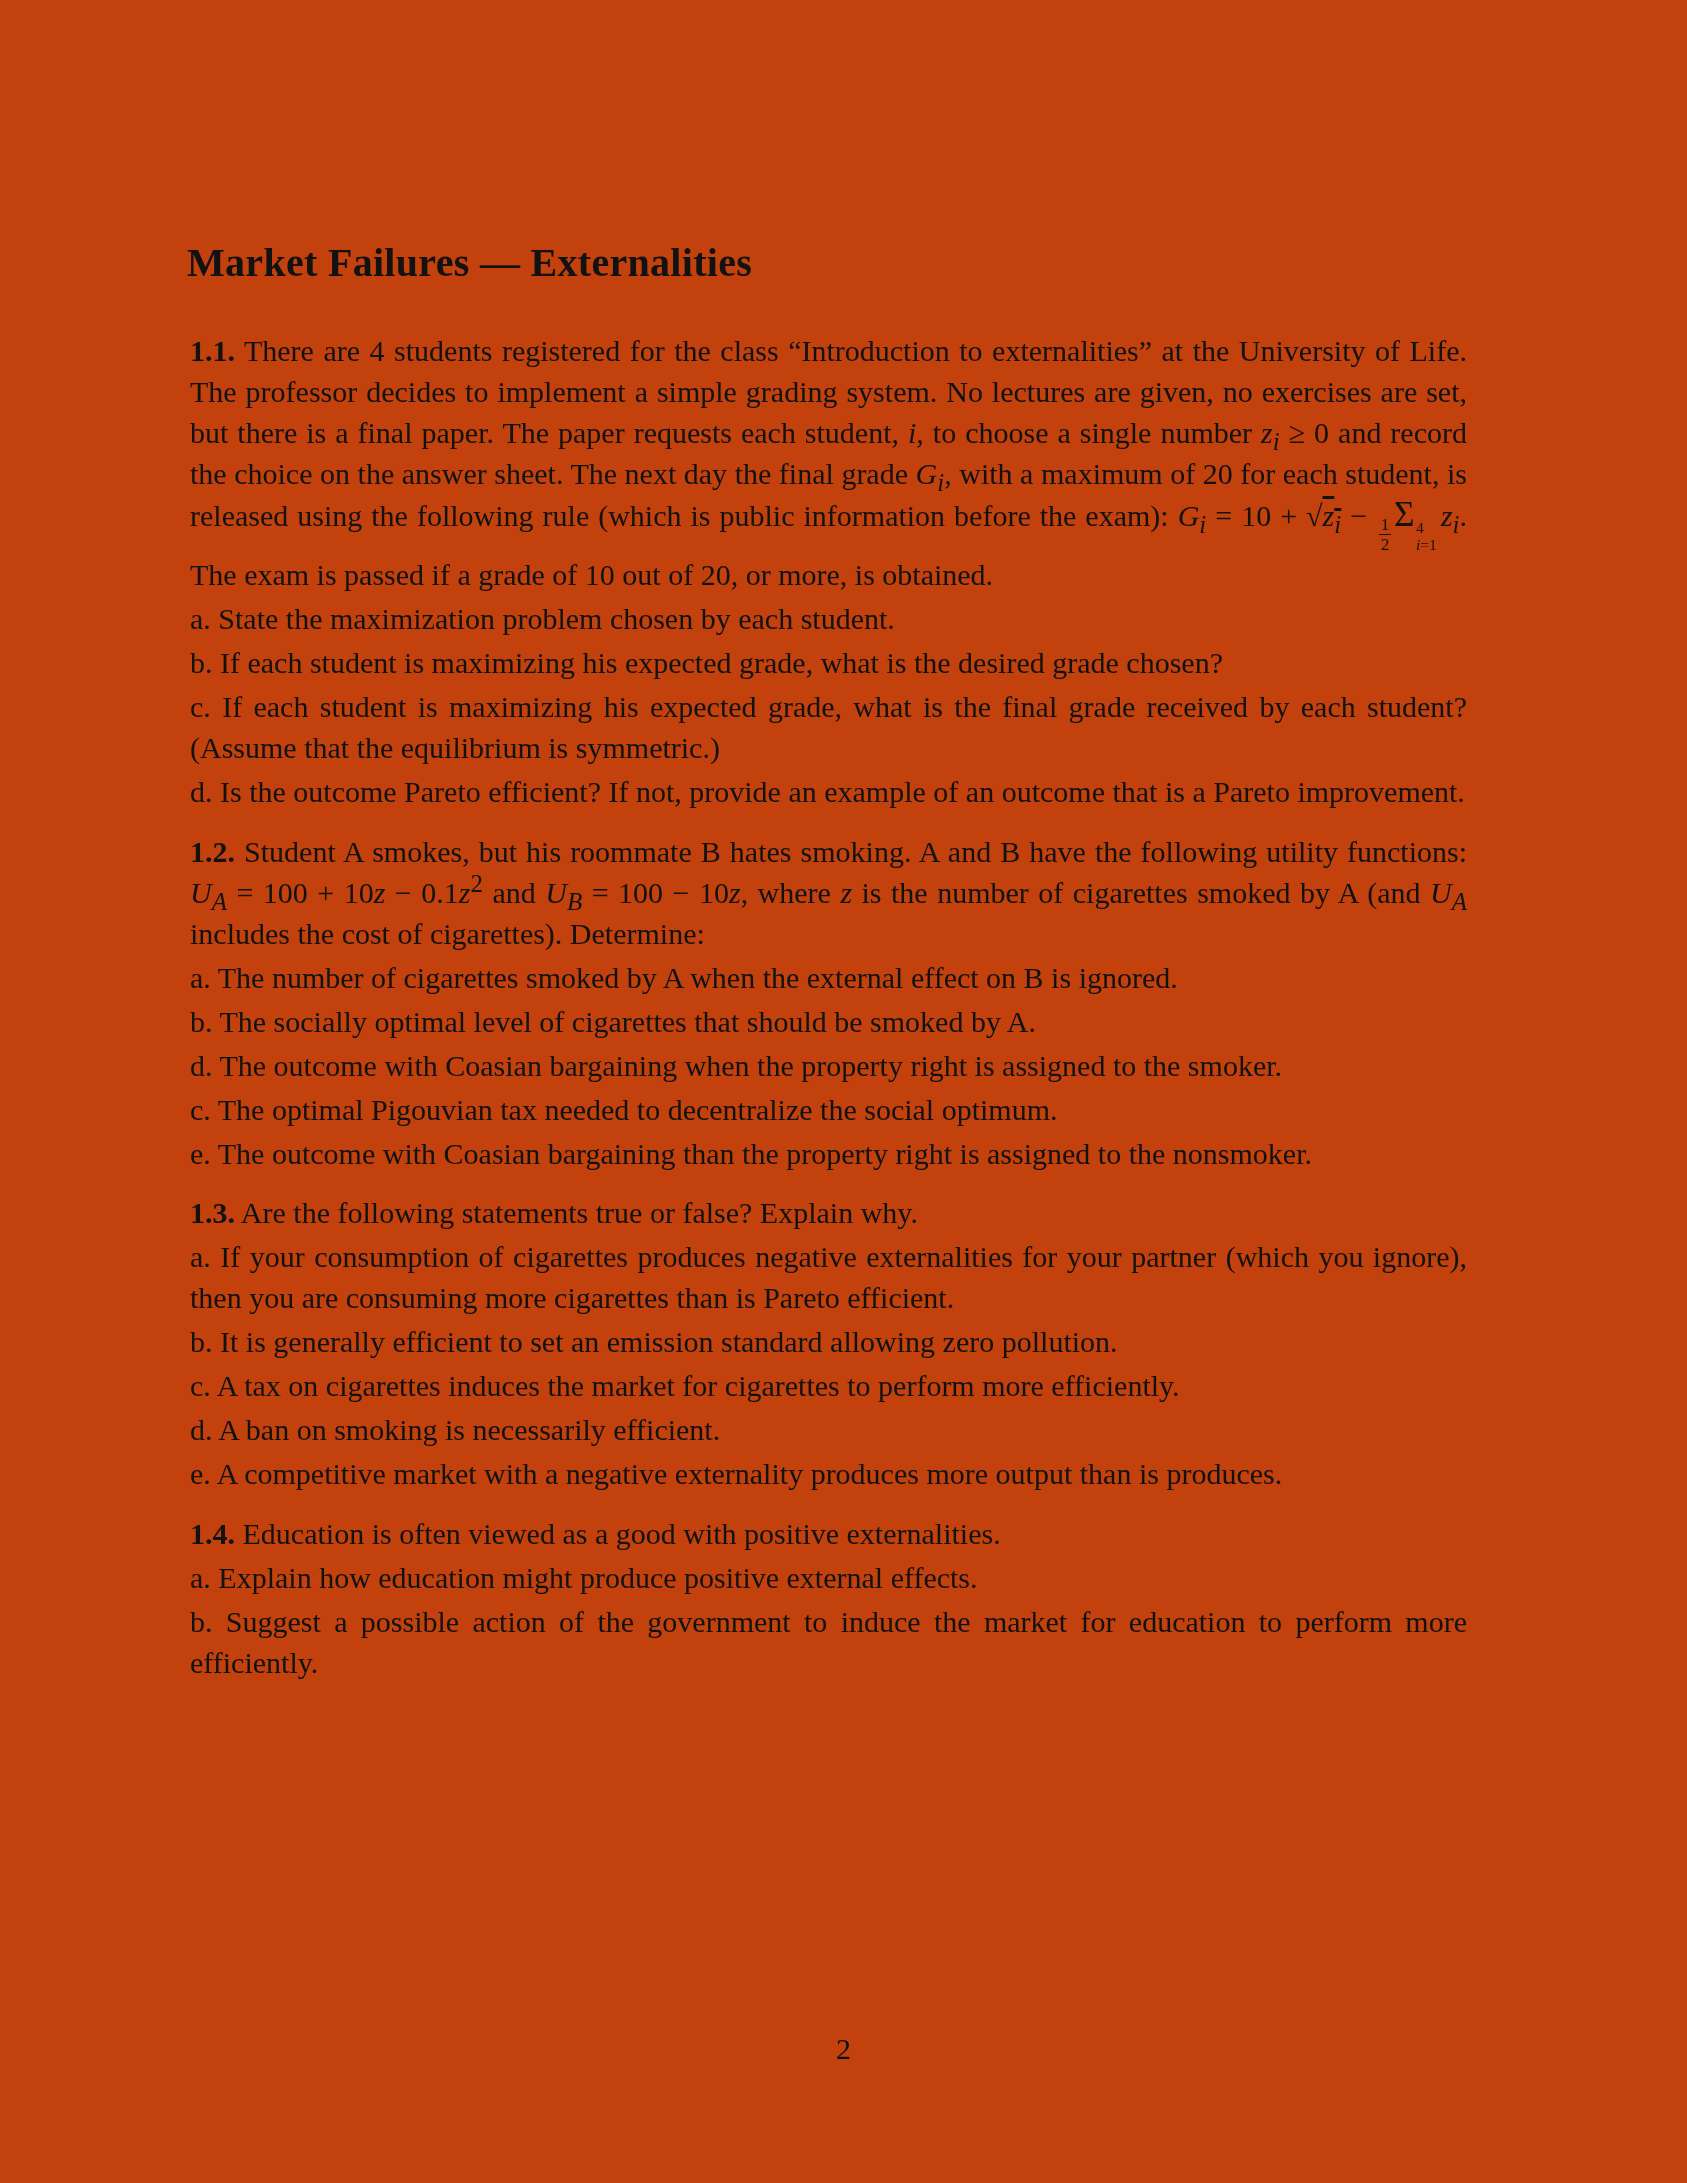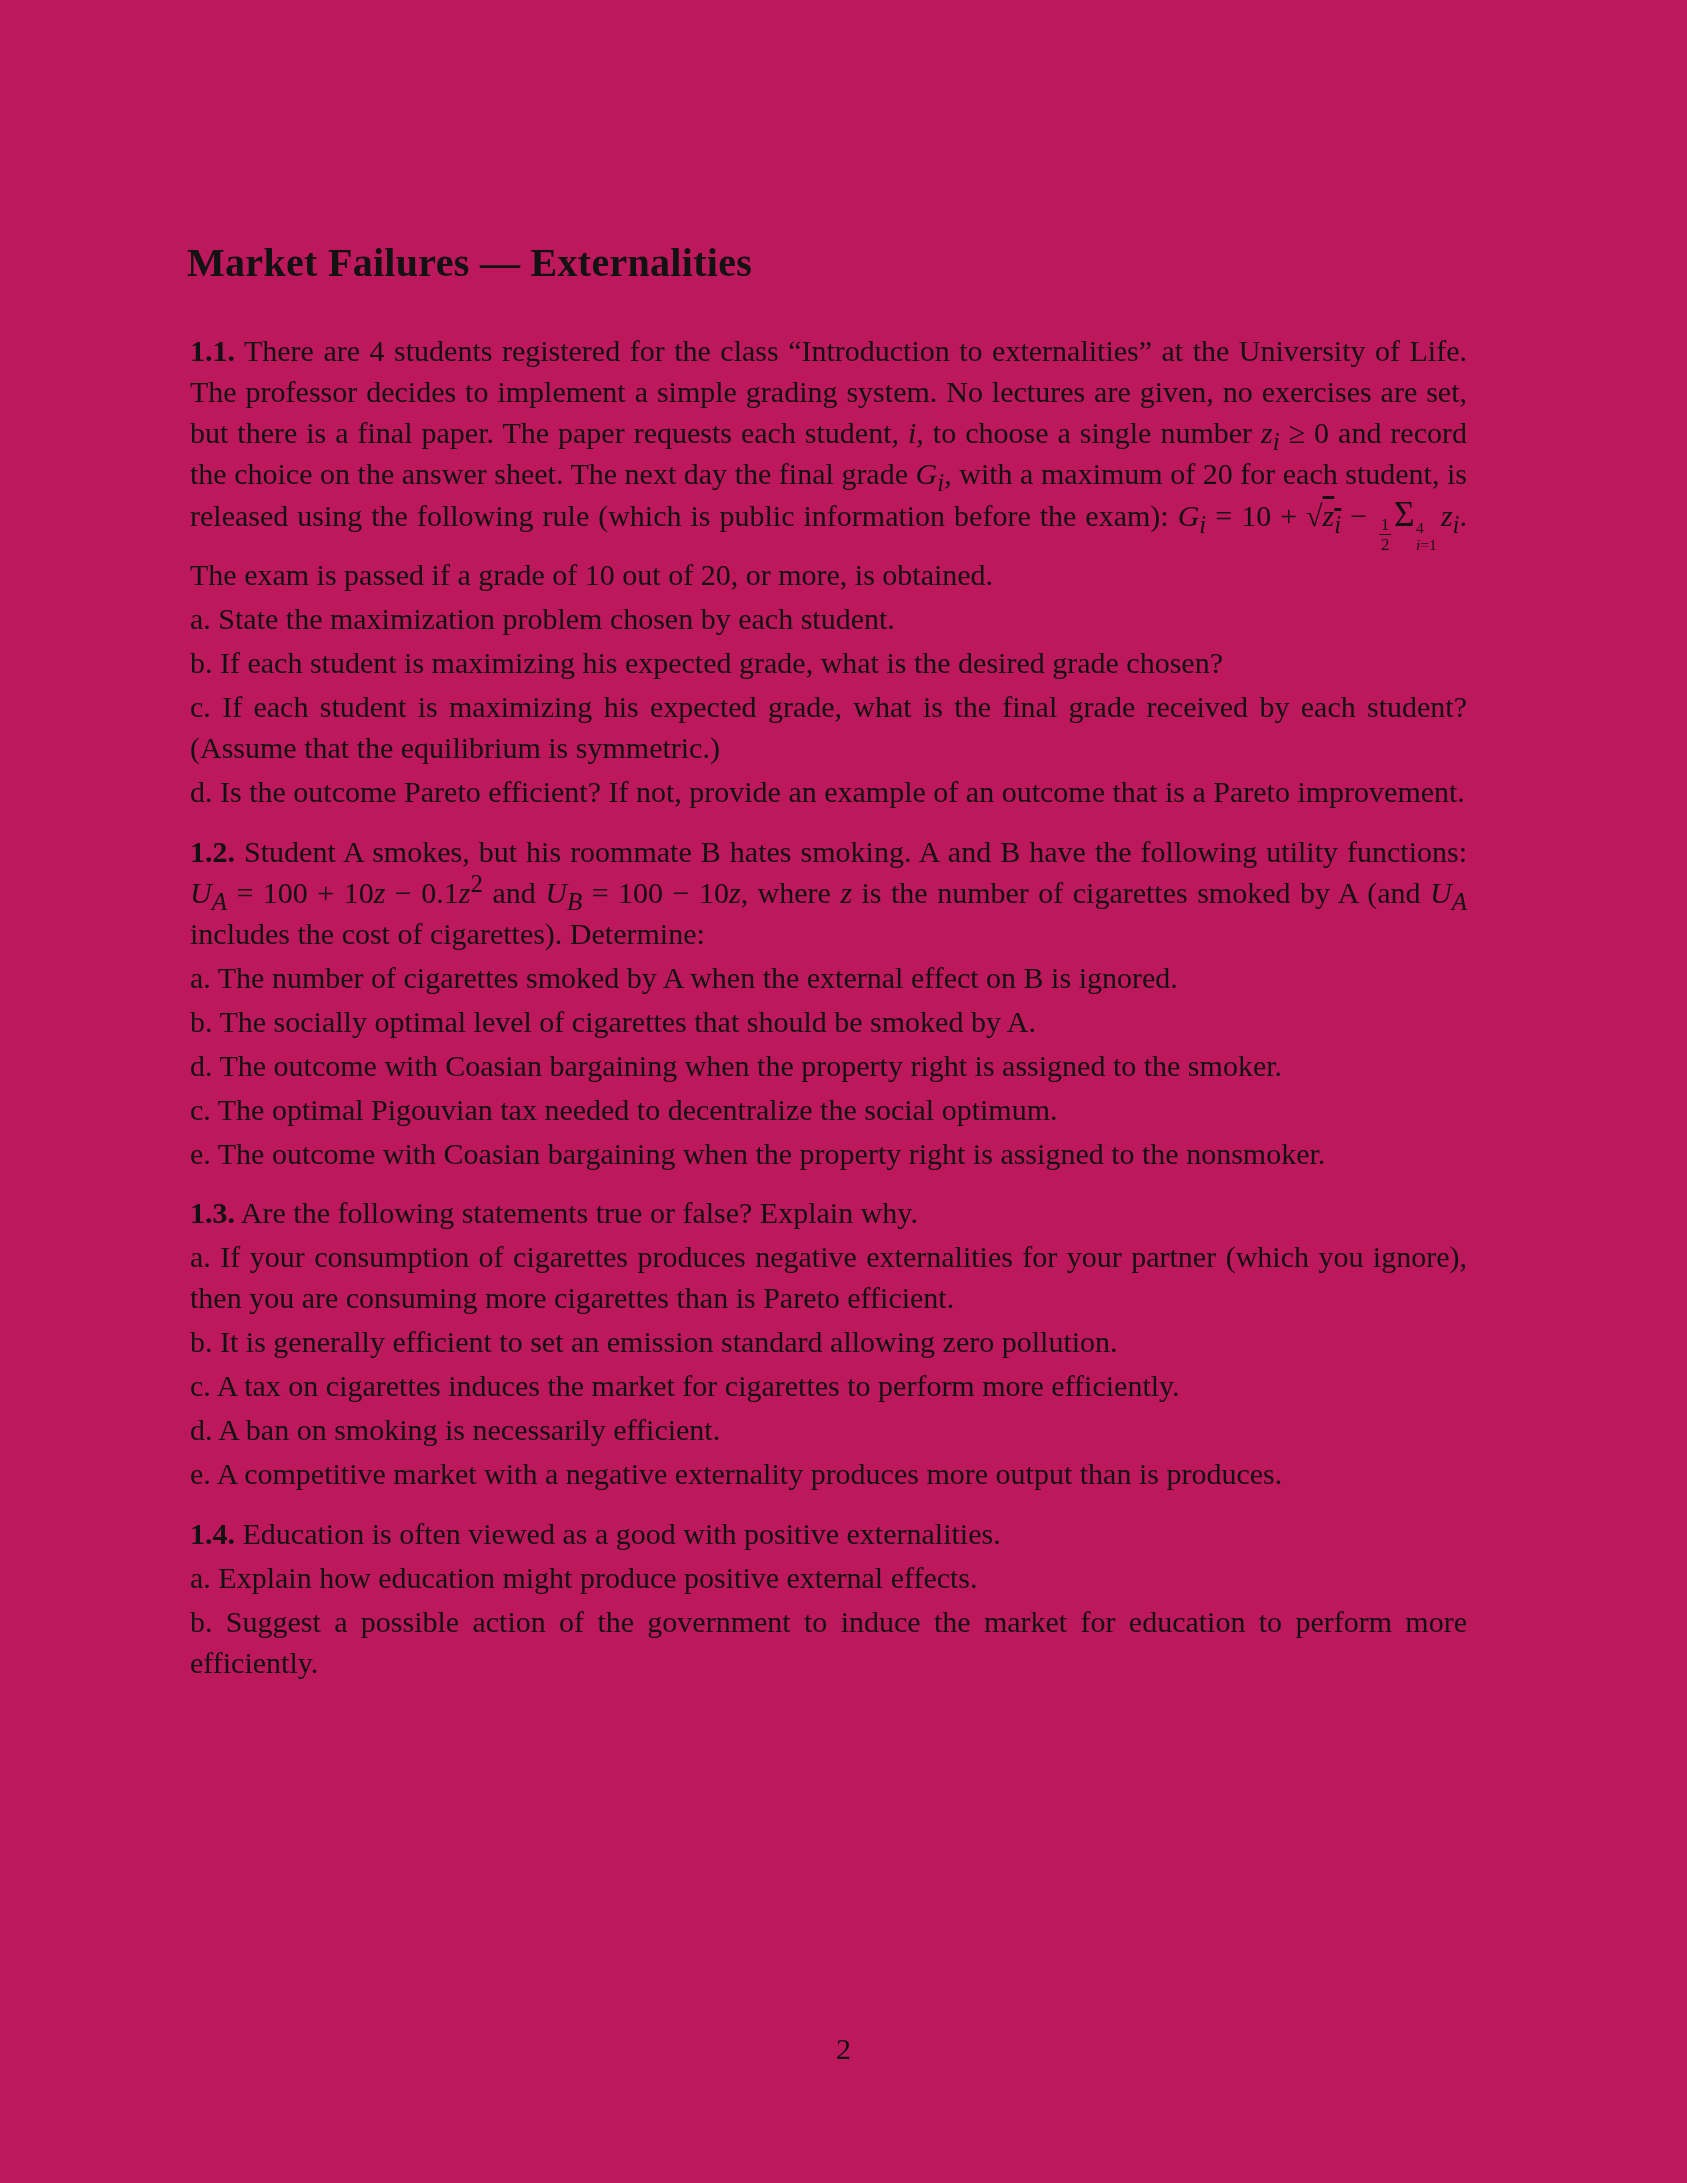--- a/index.html
+++ b/index.html
@@ -1,20 +1,20 @@
 <!DOCTYPE html>
 <html style="font-size:10.6px"><head>
 <meta charset="utf-8">
 <style>
   html, body { margin: 0; padding: 0; background: #e8e8e8; }
   .page {
     position: relative;
     width: 1687px;
     height: 2183px;
-    background: #be185d;
+    background: #c2410c;
     font-family: "Liberation Serif", "DejaVu Serif", serif;
     color: #121212;
     overflow: hidden;
   }
   .content {
     position: absolute;
     left: 187px;
     top: 239px;
     width: 1283px;
   }
@@ -86,21 +86,21 @@
       <div class="item">c. If each student is maximizing his expected grade, what is the final grade received by each student? (Assume that the equilibrium is symmetric.)</div>
       <div class="item">d. Is the outcome Pareto efficient? If not, provide an example of an outcome that is a Pareto improvement.</div>
     </section>
 
     <section class="problem">
       <p class="para"><b class="label">1.2.</b> <span>Student A smokes, but his roommate B hates smoking. A and B have the following utility functions: <i>U<sub>A</sub></i> = 100 + 10<i>z</i> − 0.1<i>z</i><sup>2</sup> and <i>U<sub>B</sub></i> = 100 − 10<i>z</i>, where <i>z</i> is the number of cigarettes smoked by A (and <i>U<sub>A</sub></i> includes the cost of cigarettes). Determine:</span></p>
       <div class="item">a. The number of cigarettes smoked by A when the external effect on B is ignored.</div>
       <div class="item">b. The socially optimal level of cigarettes that should be smoked by A.</div>
       <div class="item">d. The outcome with Coasian bargaining when the property right is assigned to the smoker.</div>
       <div class="item">c. The optimal Pigouvian tax needed to decentralize the social optimum.</div>
-      <div class="item">e. The outcome with Coasian bargaining when the property right is assigned to the nonsmoker.</div>
+      <div class="item">e. The outcome with Coasian bargaining than the property right is assigned to the nonsmoker.</div>
     </section>
 
     <section class="problem">
       <p class="para"><b class="label">1.3.</b> <span>Are the following statements true or false? Explain why.</span></p>
       <div class="item">a. If your consumption of cigarettes produces negative externalities for your partner (which you ignore), then you are consuming more cigarettes than is Pareto efficient.</div>
       <div class="item">b. It is generally efficient to set an emission standard allowing zero pollution.</div>
       <div class="item">c. A tax on cigarettes induces the market for cigarettes to perform more efficiently.</div>
       <div class="item">d. A ban on smoking is necessarily efficient.</div>
       <div class="item">e. A competitive market with a negative externality produces more output than is produces.</div>
     </section>

